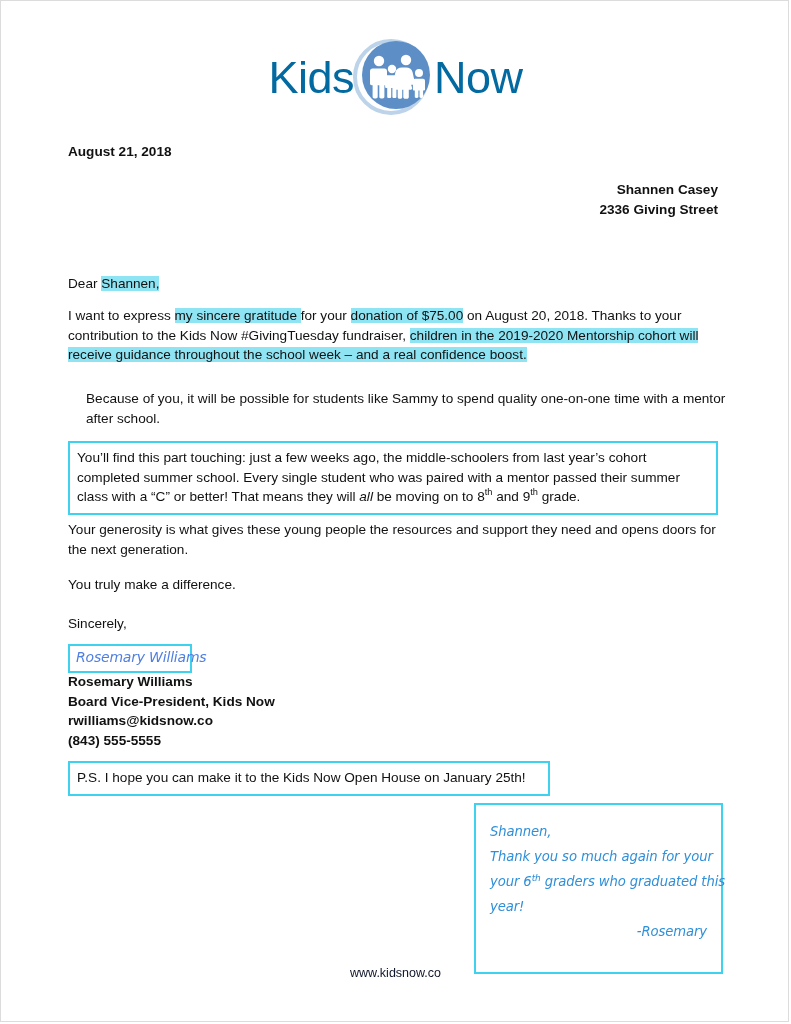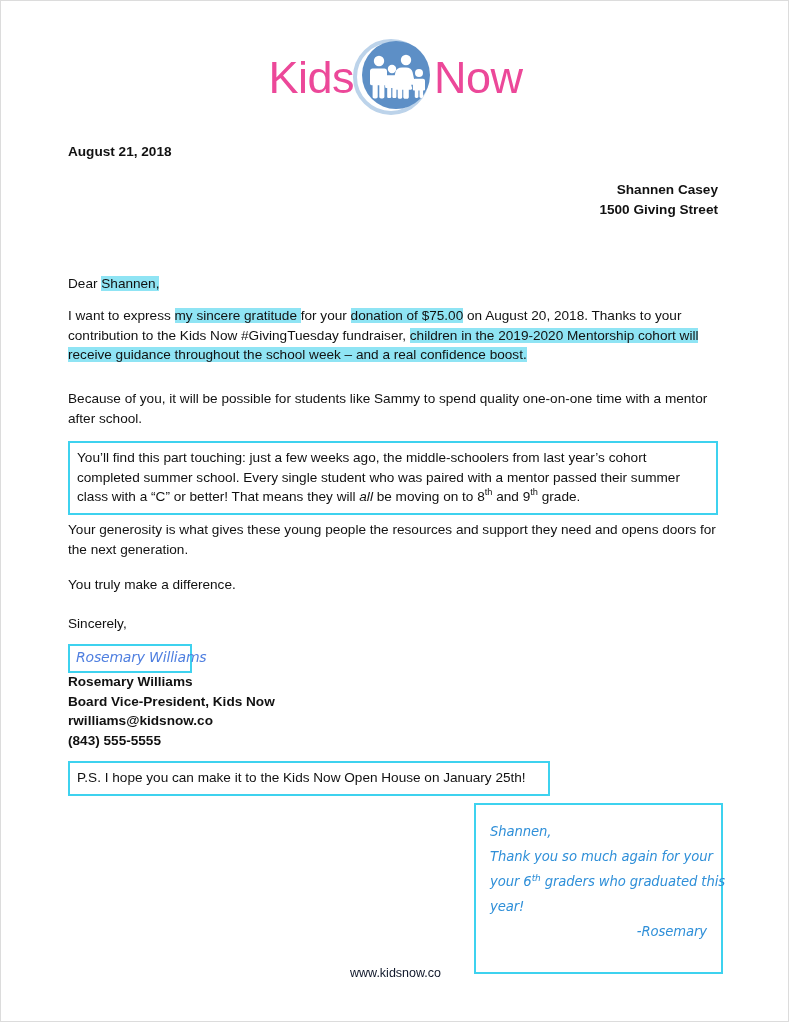--- a/index.html
+++ b/index.html
@@ -37,21 +37,21 @@
   }
   .logo-inner {
     position: relative;
     display: flex;
     align-items: center;
     height: 84px;
   }
   .logo-word {
     font-family: "Liberation Sans", sans-serif;
     font-size: 45px;
-    color: #ec4899;
+    color: #0369a1;
     letter-spacing: -0.5px;
     line-height: 1;
   }
   .logo-word.left { margin-right: -6px; }
   .logo-word.right { margin-left: -6px; }
   .logo-mark {
     position: relative;
     width: 92px;
     height: 84px;
   }
@@ -68,21 +68,21 @@
     line-height: 19.5px;
   }
   .blk { position: absolute; width: 650px; }
 
   .date   { top: 141px; font-weight: bold; }
   .addr   { top: 179px; font-weight: bold; }
   .addr div { line-height: 19.5px; text-align: right; }
 
   .greeting { top: 273px; }
   .para1    { top: 305px; }
-  .para2    { top: 388px; }
+  .para2    { top: 388px; margin-left: 18px; }
   .boxtext  { top: 440px; }
   .para3    { top: 519px; }
   .para4    { top: 574px; }
   .closing  { top: 613px; }
   .sigbox   { top: 643px; }
   .sigblock { top: 671px; font-weight: bold; }
   .sigblock div { line-height: 19.5px; }
   .psbox    { top: 760px; }
 
   .hl {
@@ -200,21 +200,21 @@
       <span class="logo-word right">Now</span>
     </div>
   </div>
 
   <div class="letter">
 
     <div class="blk date">August 21, 2018</div>
 
     <div class="blk addr">
       <div>Shannen Casey</div>
-      <div>1500 Giving Street</div>
+      <div>2336 Giving Street</div>
     </div>
 
     <div class="blk greeting">
       <span>Dear </span><span class="hl">Shannen,</span>
     </div>
 
     <div class="blk para1">
       <span>I want to express </span><span class="hl">my sincere gratitude </span><span>for your </span><span class="hl">donation of $75.00</span><span> on August 20, 2018. Thanks to your contribution to the Kids Now #GivingTuesday fundraiser, </span><span class="hl">children in the 2019-2020 Mentorship cohort will receive guidance throughout the school week – and a real confidence boost.</span>
     </div>
 

